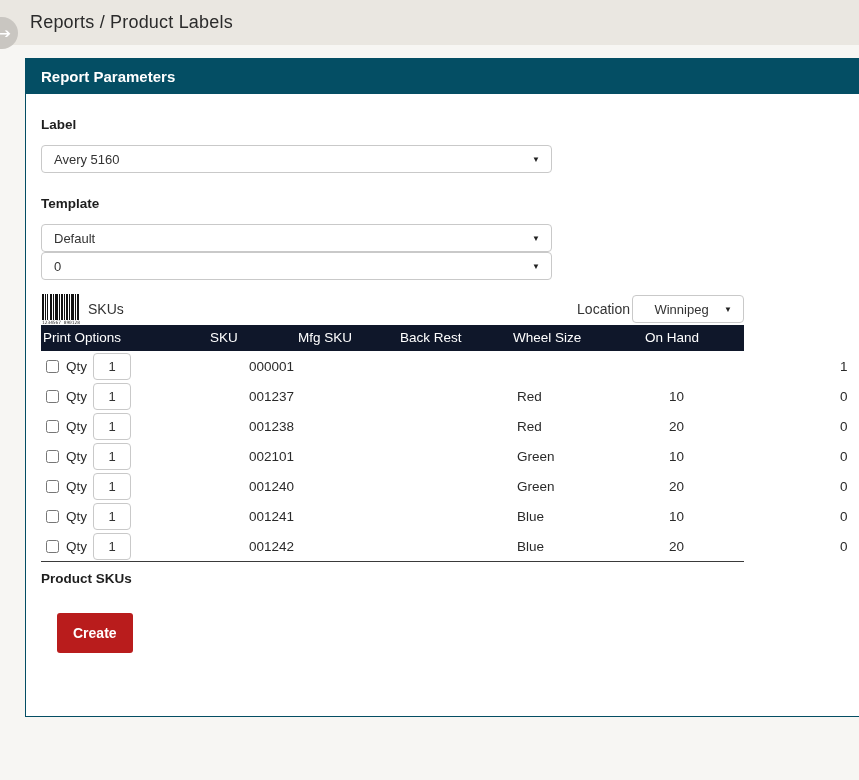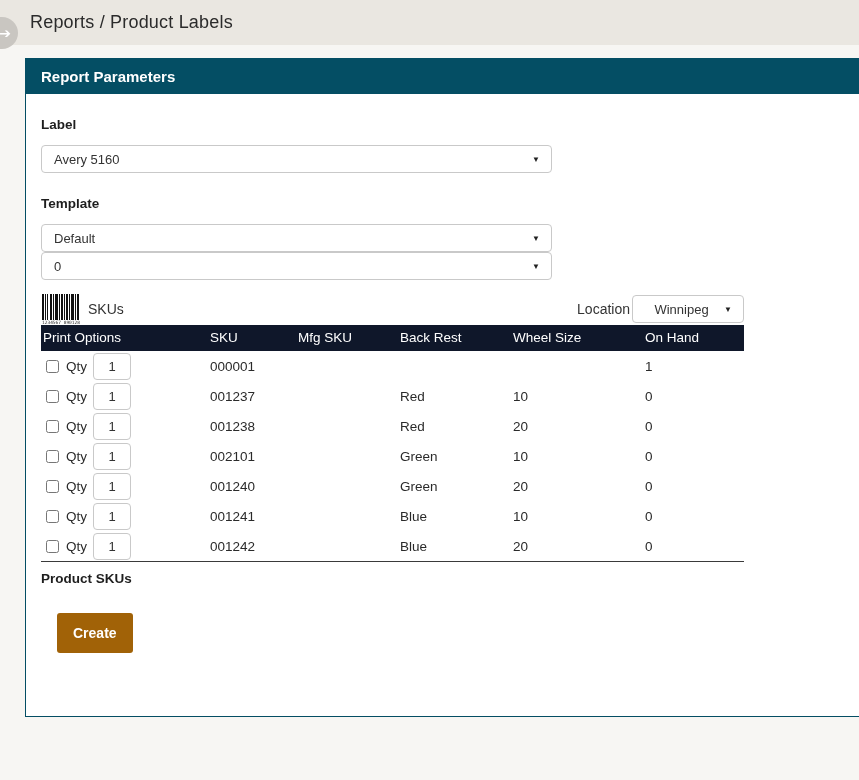--- a/index.html
+++ b/index.html
@@ -137,21 +137,21 @@
     color: #ffffff;
     height: 26px;
   }
   .hcell {
     font-size: 13.5px;
     line-height: 26px;
     padding-left: 2px;
     white-space: nowrap;
     overflow: hidden;
   }
-  .trow { height: 30px; align-items: center; }
+  .trow { height: 30px; align-items: center; gap: 39px; }
   .cell {
     font-size: 13.5px;
     color: #2a2a2a;
     padding-left: 2px;
     white-space: nowrap;
   }
   .c-print { display: flex; align-items: center; }
   .cb {
     width: 13px;
     height: 13px;
@@ -180,21 +180,21 @@
     font-size: 13.5px;
     color: #1e1e1e;
     padding-top: 9px;
   }
   
   .create-btn {
     margin-top: 27px;
     margin-left: 16px;
     height: 40px;
     padding: 0 16px;
-    background: #a16207;
+    background: #b91c1c;
     color: #ffffff;
     font-family: "Liberation Sans", sans-serif;
     font-weight: bold;
     font-size: 14px;
     border: none;
     border-radius: 3px;
     cursor: pointer;
   }
 </style>
 </head>

